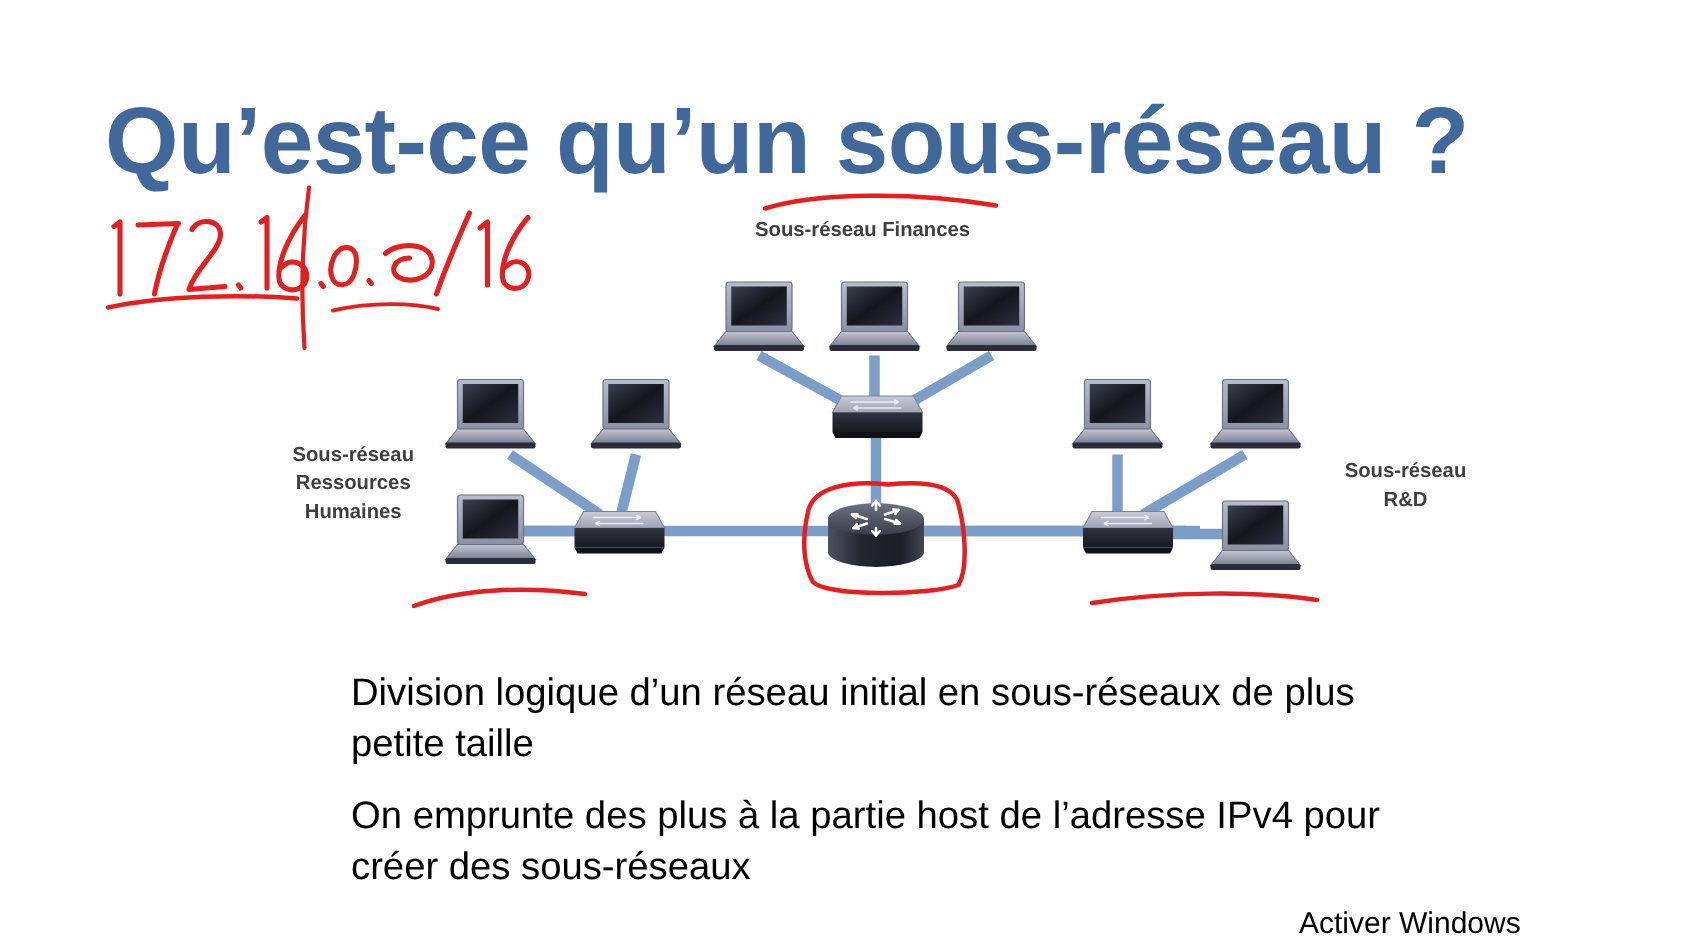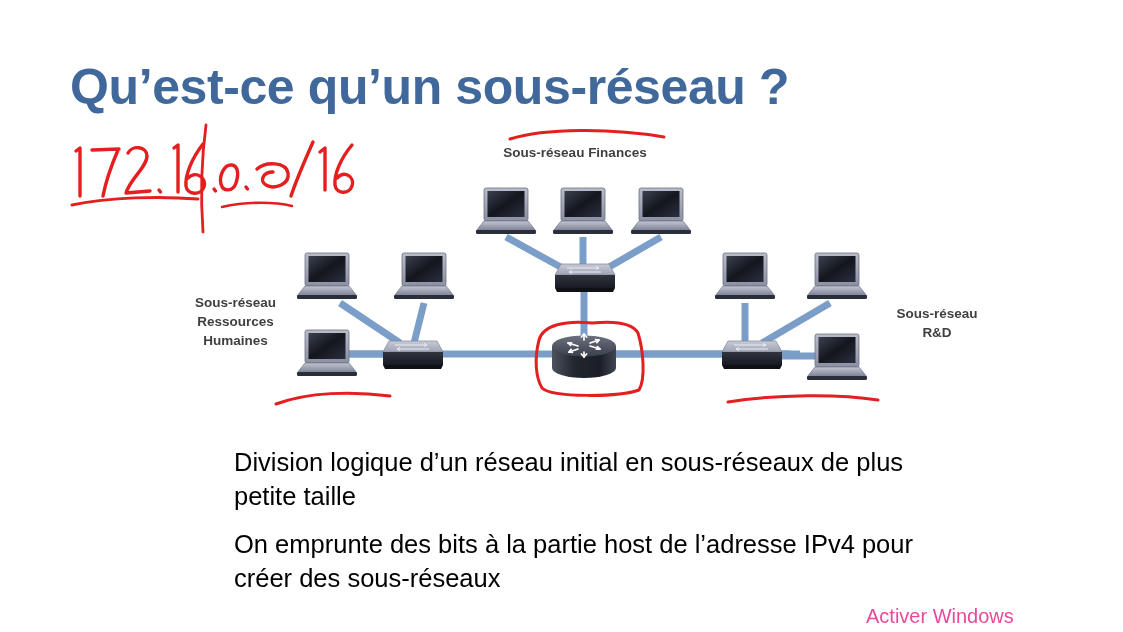--- a/index.html
+++ b/index.html
@@ -23,21 +23,21 @@
     height: 632px;
     background: #ffffff;
     overflow: hidden;
   }
 
   
   #slide-title {
     position: absolute;
     left: 70px;
     top: 60px;
-    font-size: 50px;
+    font-size: 63px;
     font-weight: bold;
     color: #41689b;
     letter-spacing: -0.4px;
     white-space: nowrap;
     line-height: 1.08;
   }
 
   
   #ink-layer {
     position: absolute;
@@ -104,21 +104,21 @@
   }
   #para-1 { top: 446px; }
   #para-2 { top: 528px; }
 
   
   #watermark {
     position: absolute;
     left: 866px;
     top: 604px;
     width: 240px;
-    color: #ec4899;
+    color: #000000;
     font-size: 20px;
     line-height: 1.2;
     white-space: nowrap;
   }
 </style>
 </head>
 <body>
 
 <div id="slide">
 
@@ -373,17 +373,17 @@
                C552 398 620 397 639 390 C646 378 643 349 638 333
                C632 322 612 321 592 323 Z" stroke-width="3"></path>
 
       <path d="M276 404 C308 392 352 391 390 396" stroke-width="3"></path>
 
       <path d="M728 402 C778 394 840 394 878 400" stroke-width="3"></path>
     </g>
   </svg>
 
   <div class="body-para" id="para-1">Division logique d’un réseau initial en sous-réseaux de plus petite taille</div>
-  <div class="body-para" id="para-2">On emprunte des bits à la partie host de l’adresse IPv4 pour créer des sous-réseaux</div>
+  <div class="body-para" id="para-2">On emprunte des plus à la partie host de l’adresse IPv4 pour créer des sous-réseaux</div>
 
   <div id="watermark">Activer Windows</div>
 
 </div>
 
 </body></html>

